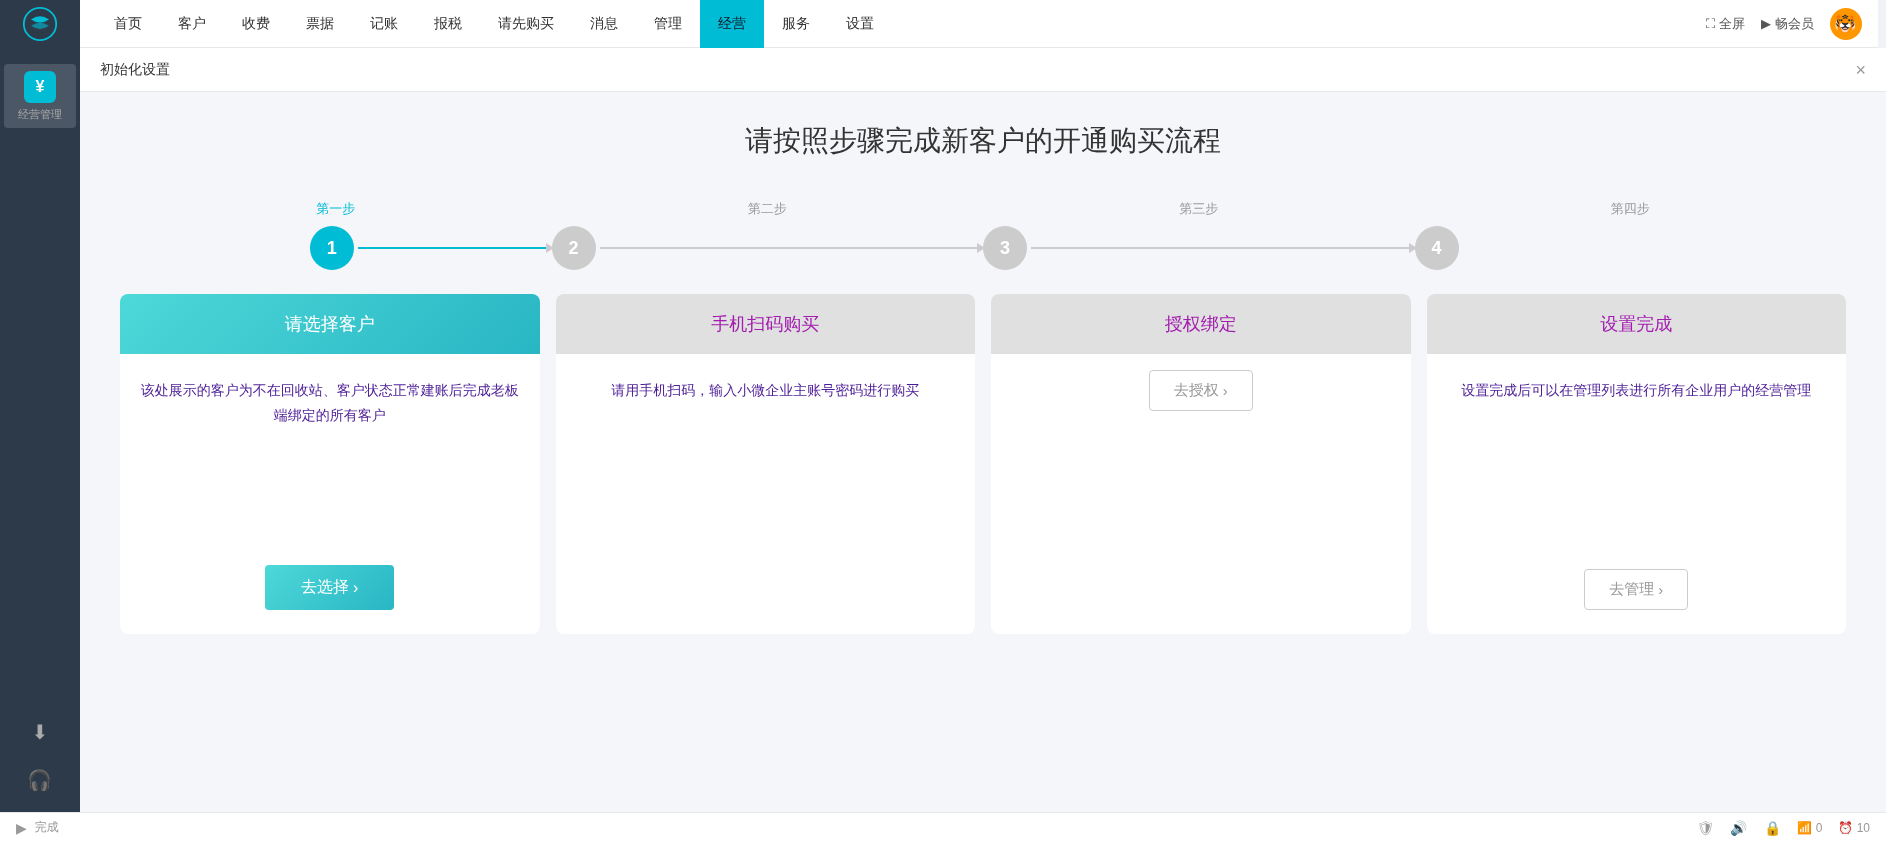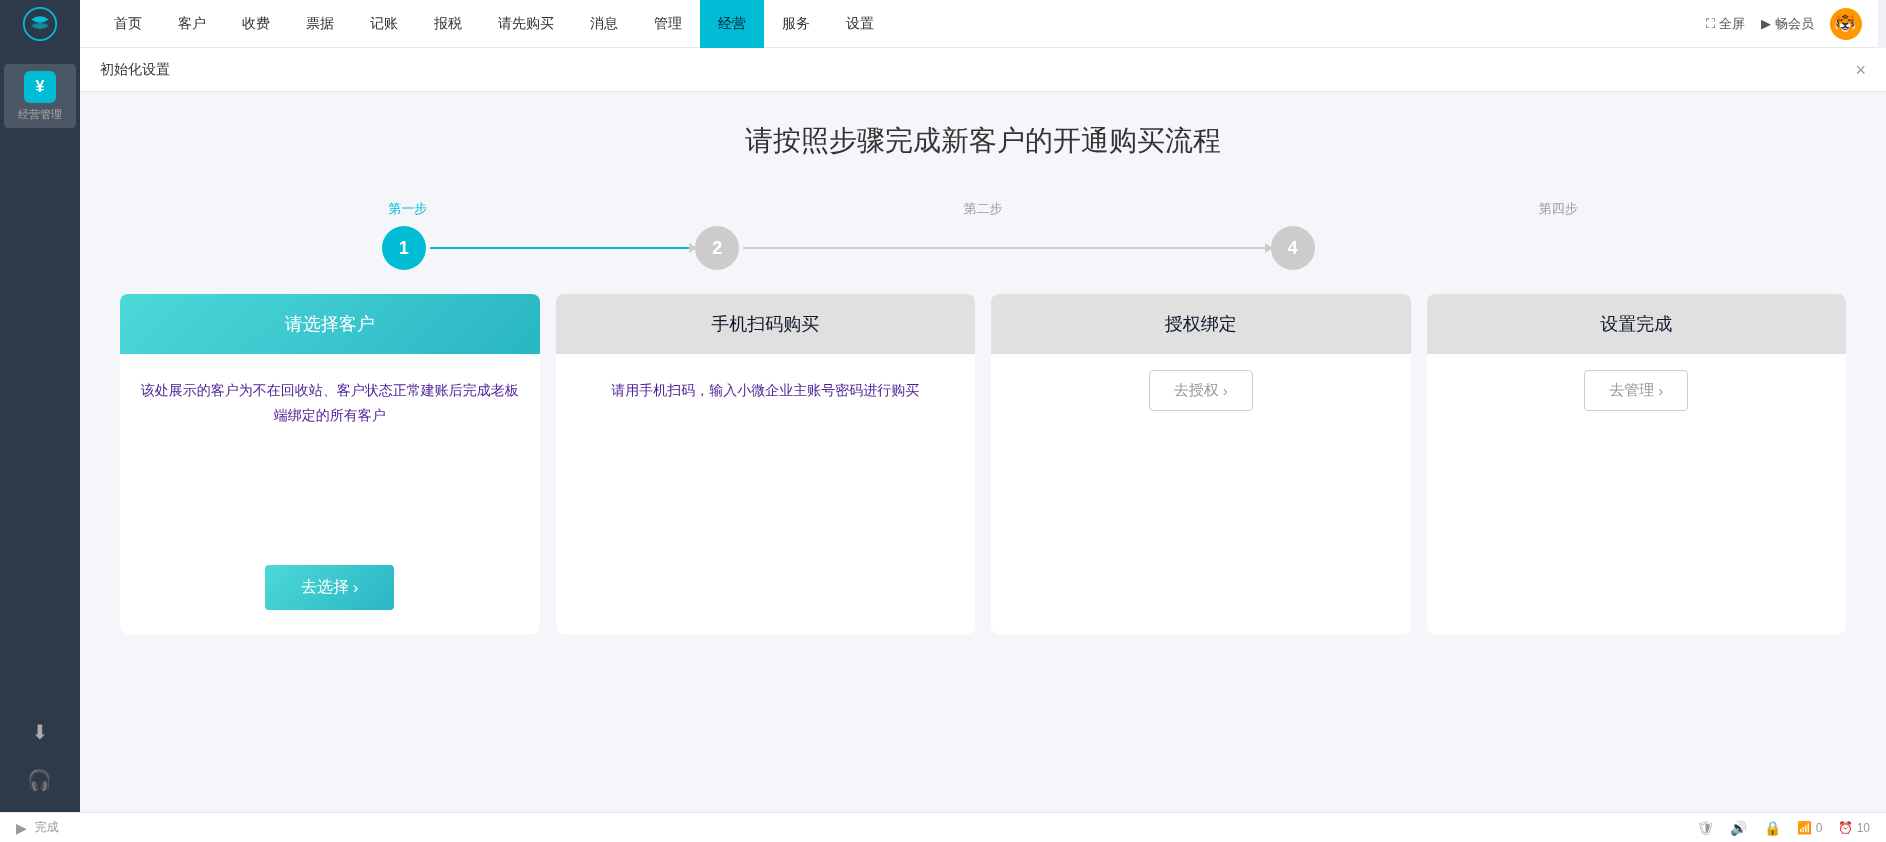--- a/index.html
+++ b/index.html
@@ -252,21 +252,21 @@
       font-size: 18px;
       font-weight: 500;
       text-align: center;
     }
     .card-header.active-header {
       background: linear-gradient(135deg, #4dd8d8, #29b6c4);
       color: #fff;
     }
     .card-header.inactive-header {
       background: #e0e0e0;
-      color: #0f172a;
+      color: #a21caf;
     }
 
     .card-body {
       padding: 24px 20px;
       flex: 1;
       font-size: 14px;
       line-height: 1.8;
       color: #4c1d95;
       text-align: center;
     }
@@ -387,20 +387,27 @@
       </div>
 
       <div class="step-col">
         <div class="step-label">第二步</div>
         <div class="step-circle-row">
           <div class="step-circle inactive">2</div>
           <div class="step-arrow"></div>
         </div>
       </div>
 
+      <div class="step-col">
+        <div class="step-label">第三步</div>
+        <div class="step-circle-row">
+          <div class="step-circle inactive">3</div>
+          <div class="step-arrow"></div>
+        </div>
+      </div>
 
       <div class="step-col">
         <div class="step-label">第四步</div>
         <div class="step-circle-row">
           <div class="step-circle inactive">4</div>
           <div style="flex:1"></div>
         </div>
       </div>
     </div>
 
@@ -429,20 +436,21 @@
         <div class="card-footer">
           <button class="action-btn">
             <span>去授权</span>
             <span>›</span>
           </button>
         </div>
       </div>
 
       <div class="step-card">
         <div class="card-header inactive-header">设置完成</div>
+        <div class="card-body">设置完成后可以在管理列表进行所有企业用户的经营管理</div>
         <div class="card-footer">
           <button class="action-btn">
             <span>去管理</span>
             <span>›</span>
           </button>
         </div>
       </div>
     </div>
   </div>
 </div>

